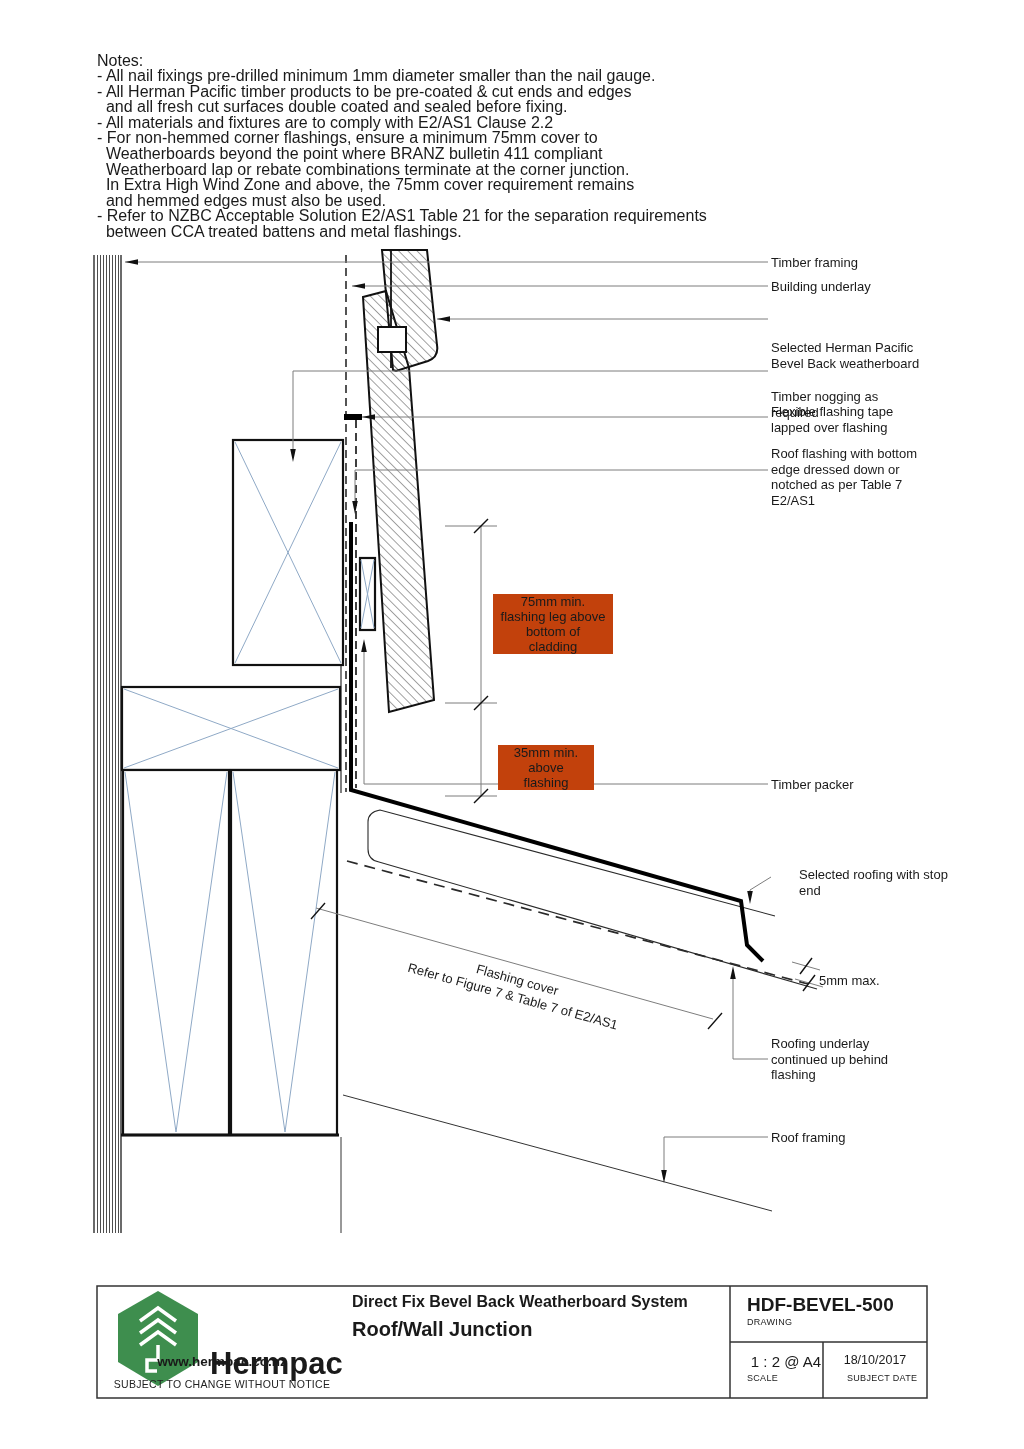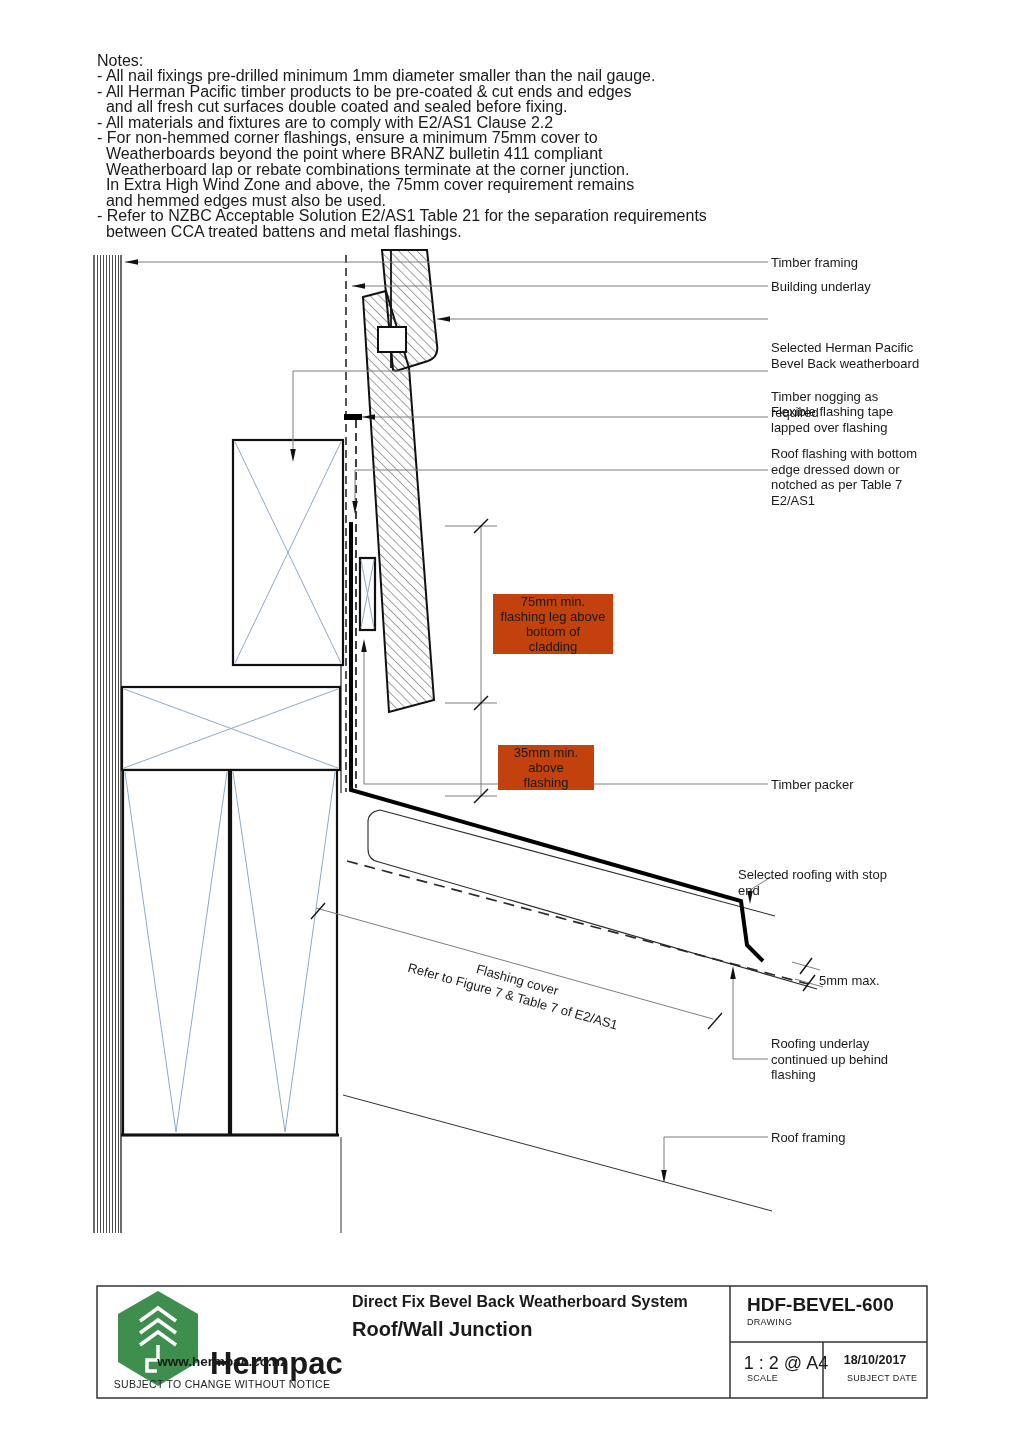--- a/index.html
+++ b/index.html
@@ -179,21 +179,21 @@
 Bevel Back weatherboard</div>
   <div class="txt" style="left:771px;top:357px;width:130px;margin-top:32px;">Timber nogging as
 required</div>
   <div class="txt" style="left:771px;top:404px;width:140px;">Flexible flashing tape
 lapped over flashing</div>
   <div class="txt" style="left:771px;top:446px;width:160px;">Roof flashing with bottom
 edge dressed down or
 notched as per Table 7
 E2/AS1</div>
   <div class="txt" style="left:771px;top:777px;">Timber packer</div>
-  <div class="txt" style="left:738px;top:867px;width:160px;">Selected roofing with stop
+  <div class="txt" style="left:799px;top:867px;width:160px;">Selected roofing with stop
 end</div>
   <div class="txt" style="left:771px;top:1036px;width:126px;">Roofing underlay
 continued up behind
 flashing</div>
   <div class="txt" style="left:771px;top:1130px;">Roof framing</div>
 
   <div class="txt ctr dimtxt" style="left:493px;top:594px;width:120px;line-height:15px;">75mm min.
 flashing leg above
 bottom of
 cladding</div>
@@ -202,20 +202,20 @@
 flashing</div>
   <div class="txt" style="left:819px;top:973px;">5mm max.</div>
   <div class="txt ctr rot" style="left:395px;top:972px;width:240px;line-height:16.5px;">Flashing cover
 Refer to Figure 7 &amp; Table 7 of E2/AS1</div>
 
   <div class="tb" style="left:210px;top:1331px;font-size:31px;margin-top:15px;">Hermpac</div>
   <div class="tb ctr" style="left:97px;top:1354px;width:250px;font-size:13.5px;">www.hermpac.co.nz</div>
   <div class="tb ctr small" style="left:97px;top:1379px;width:250px;font-size:10.5px;">SUBJECT TO CHANGE WITHOUT NOTICE</div>
   <div class="tb" style="left:352px;top:1293px;font-size:16px;">Direct Fix Bevel Back Weatherboard System</div>
   <div class="tb" style="left:352px;top:1318px;font-size:20px;">Roof/Wall Junction</div>
-  <div class="tb" style="left:747px;top:1294px;font-size:19px;">HDF-BEVEL-600</div>
+  <div class="tb" style="left:747px;top:1294px;font-size:19px;">HDF-BEVEL-500</div>
   <div class="tb small" style="left:747px;top:1317px;">DRAWING</div>
-  <div class="tb ctr" style="left:730px;top:1353px;width:112px;font-size:18px;font-weight:normal;">1 : 2 @ A4</div>
+  <div class="tb ctr" style="left:730px;top:1353px;width:112px;font-size:15px;font-weight:normal;">1 : 2 @ A4</div>
   <div class="tb small" style="left:747px;top:1373px;">SCALE</div>
-  <div class="tb ctr" style="left:823px;top:1353px;width:104px;font-size:12.5px;font-weight:bold;">18/10/2017</div>
+  <div class="tb ctr" style="left:823px;top:1353px;width:104px;font-size:12.5px;font-weight:normal;">18/10/2017</div>
   <div class="tb small" style="left:847px;top:1373px;">SUBJECT DATE</div>
 
 </div>
 
 </body></html>

